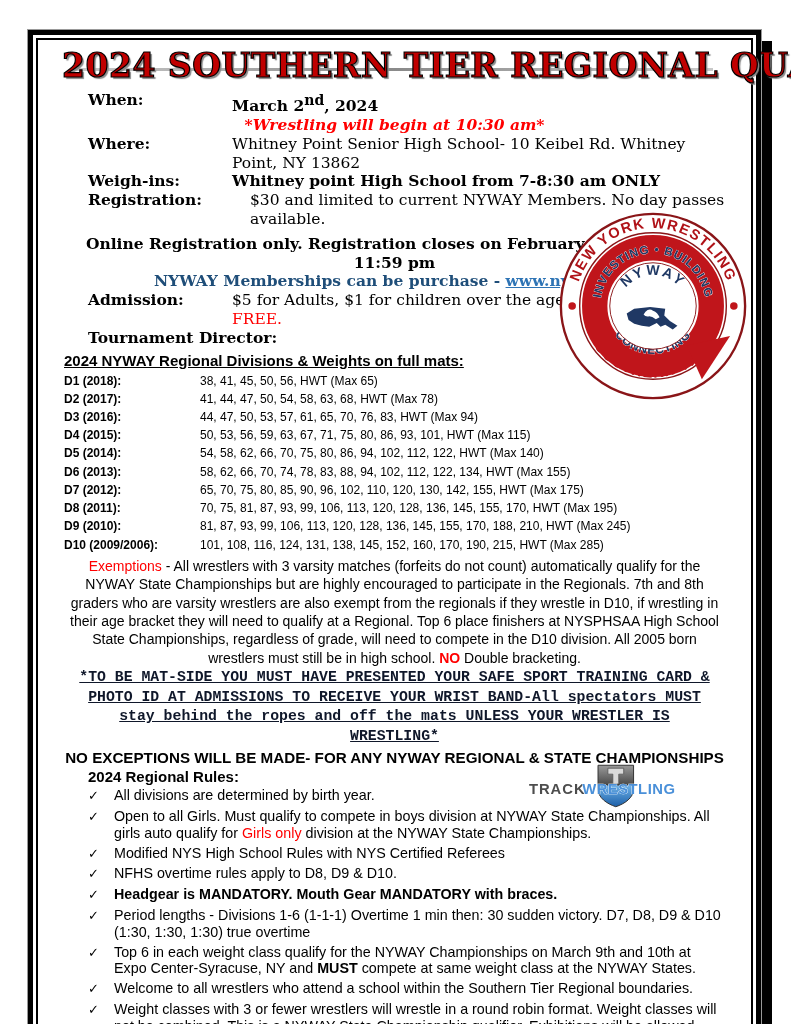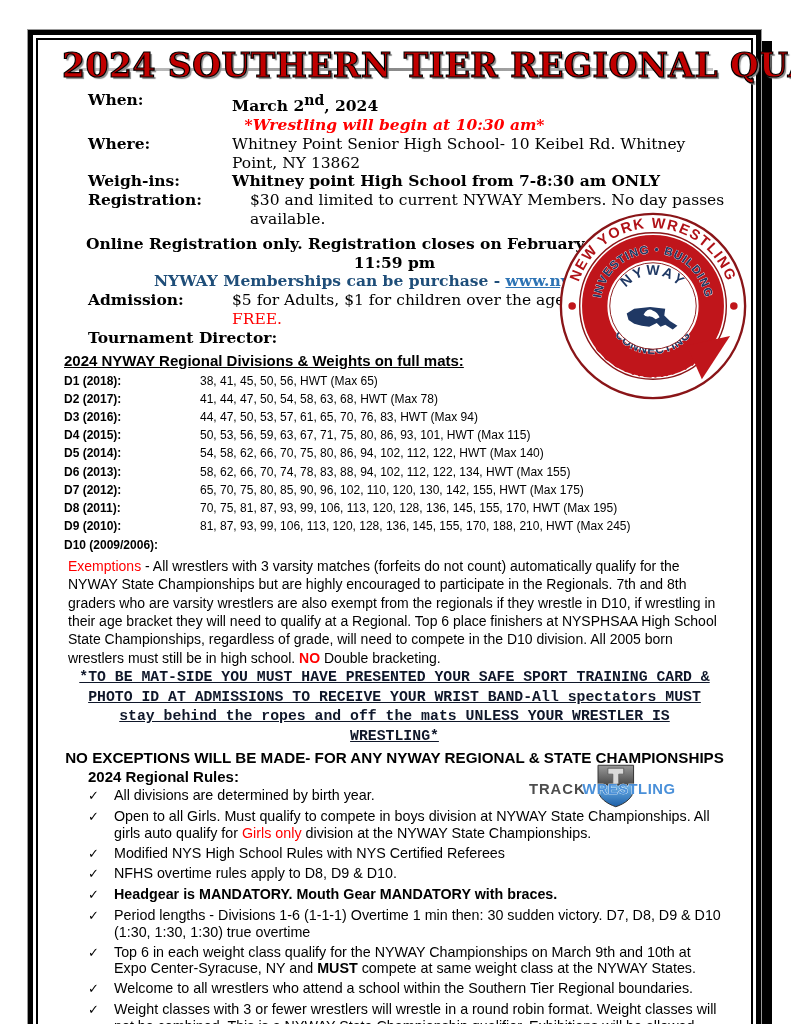--- a/index.html
+++ b/index.html
@@ -68,21 +68,21 @@
     width: 188px; height: 188px; z-index: 5;
   }
   .badge text { font-family: "Liberation Sans", sans-serif; }
   .outer-arc { font-size: 15.5px; font-weight: bold; fill: #b01218; letter-spacing: 1.5px; }
   .band-arc  { font-size: 12.5px; font-weight: bold; fill: #1f3864; letter-spacing: 1px;
                paint-order: stroke; stroke: #ffffff; stroke-width: 0.6px; }
   .nyway-arc { font-size: 15px; font-weight: bold; fill: #1f3864; letter-spacing: 2.5px; }
   
   .exemptions {
     font-family: "Liberation Sans", sans-serif;
-    font-size: 14px; line-height: 18.4px; 
+    font-size: 14px; line-height: 18.4px; text-align: center;
     margin: 3px 6px 1px;
   }
   .warning {
     font-family: Liberation Mono, monospace;
     font-size: 14.8px; line-height: 19.5px; font-weight: bold;
     color: #0f172a; text-decoration: underline; text-align: center;
     margin: 1px 10px;
   }
   .no-exceptions {
     font-family: "Liberation Sans", sans-serif;
@@ -176,20 +176,21 @@
       <div class="div-row">
           <span class="div-label">D8 (2011):</span>
           <span class="div-weights">70, 75, 81, 87, 93, 99, 106, 113, 120, 128, 136, 145, 155, 170, HWT (Max 195)</span>
         </div>
       <div class="div-row">
           <span class="div-label">D9 (2010):</span>
           <span class="div-weights">81, 87, 93, 99, 106, 113, 120, 128, 136, 145, 155, 170, 188, 210, HWT (Max 245)</span>
         </div>
       <div class="div-row">
           <span class="div-label">D10 (2009/2006):</span>
+          <span class="div-weights">101, 108, 116, 124, 131, 138, 145, 152, 160, 170, 190, 215, HWT (Max 285)</span>
         </div>
     </div>
 
     <svg class="badge" viewBox="0 0 200 200">
       <defs>
         <path id="arcTop" d="M 17,100 A 83,83 0 0 1 183,100"></path>
         <path id="arcBot" d="M 24,100 A 76,76 0 0 0 176,100"></path>
         <path id="bandTop" d="M 44,100 A 56,56 0 0 1 156,100"></path>
         <path id="bandBot" d="M 49,100 A 51,51 0 0 0 151,100"></path>
         <path id="nywayArc" d="M 63,104 A 37,37 0 0 1 137,104"></path>

